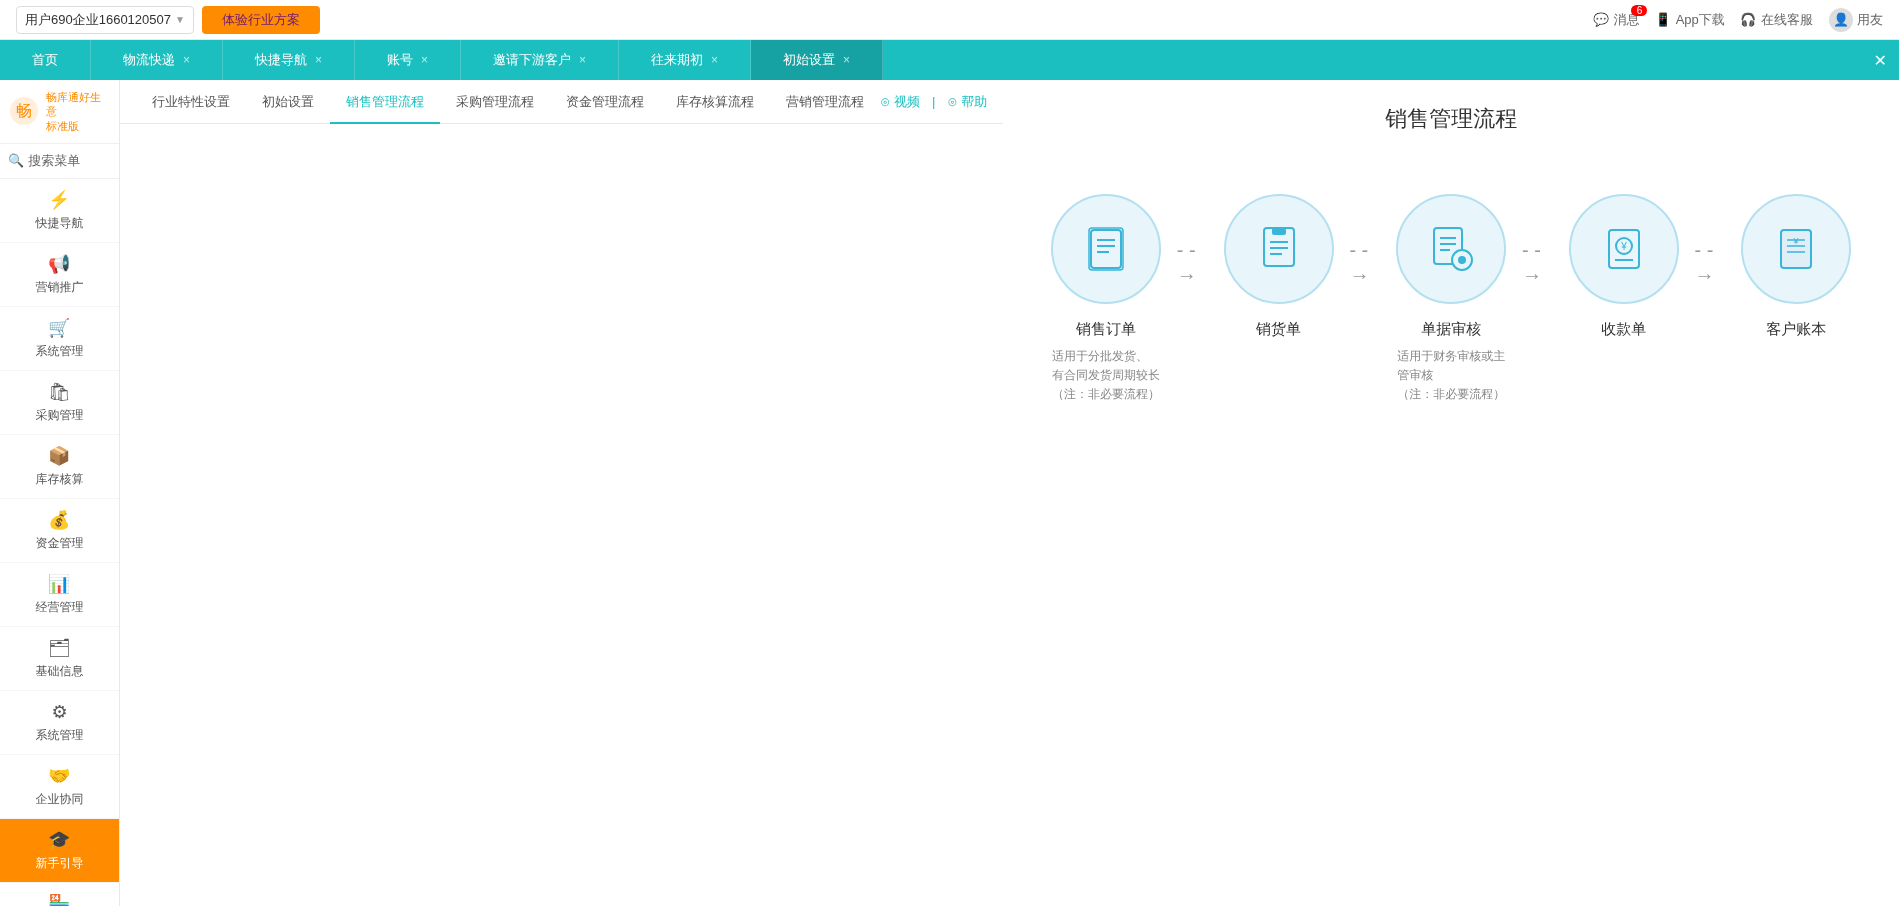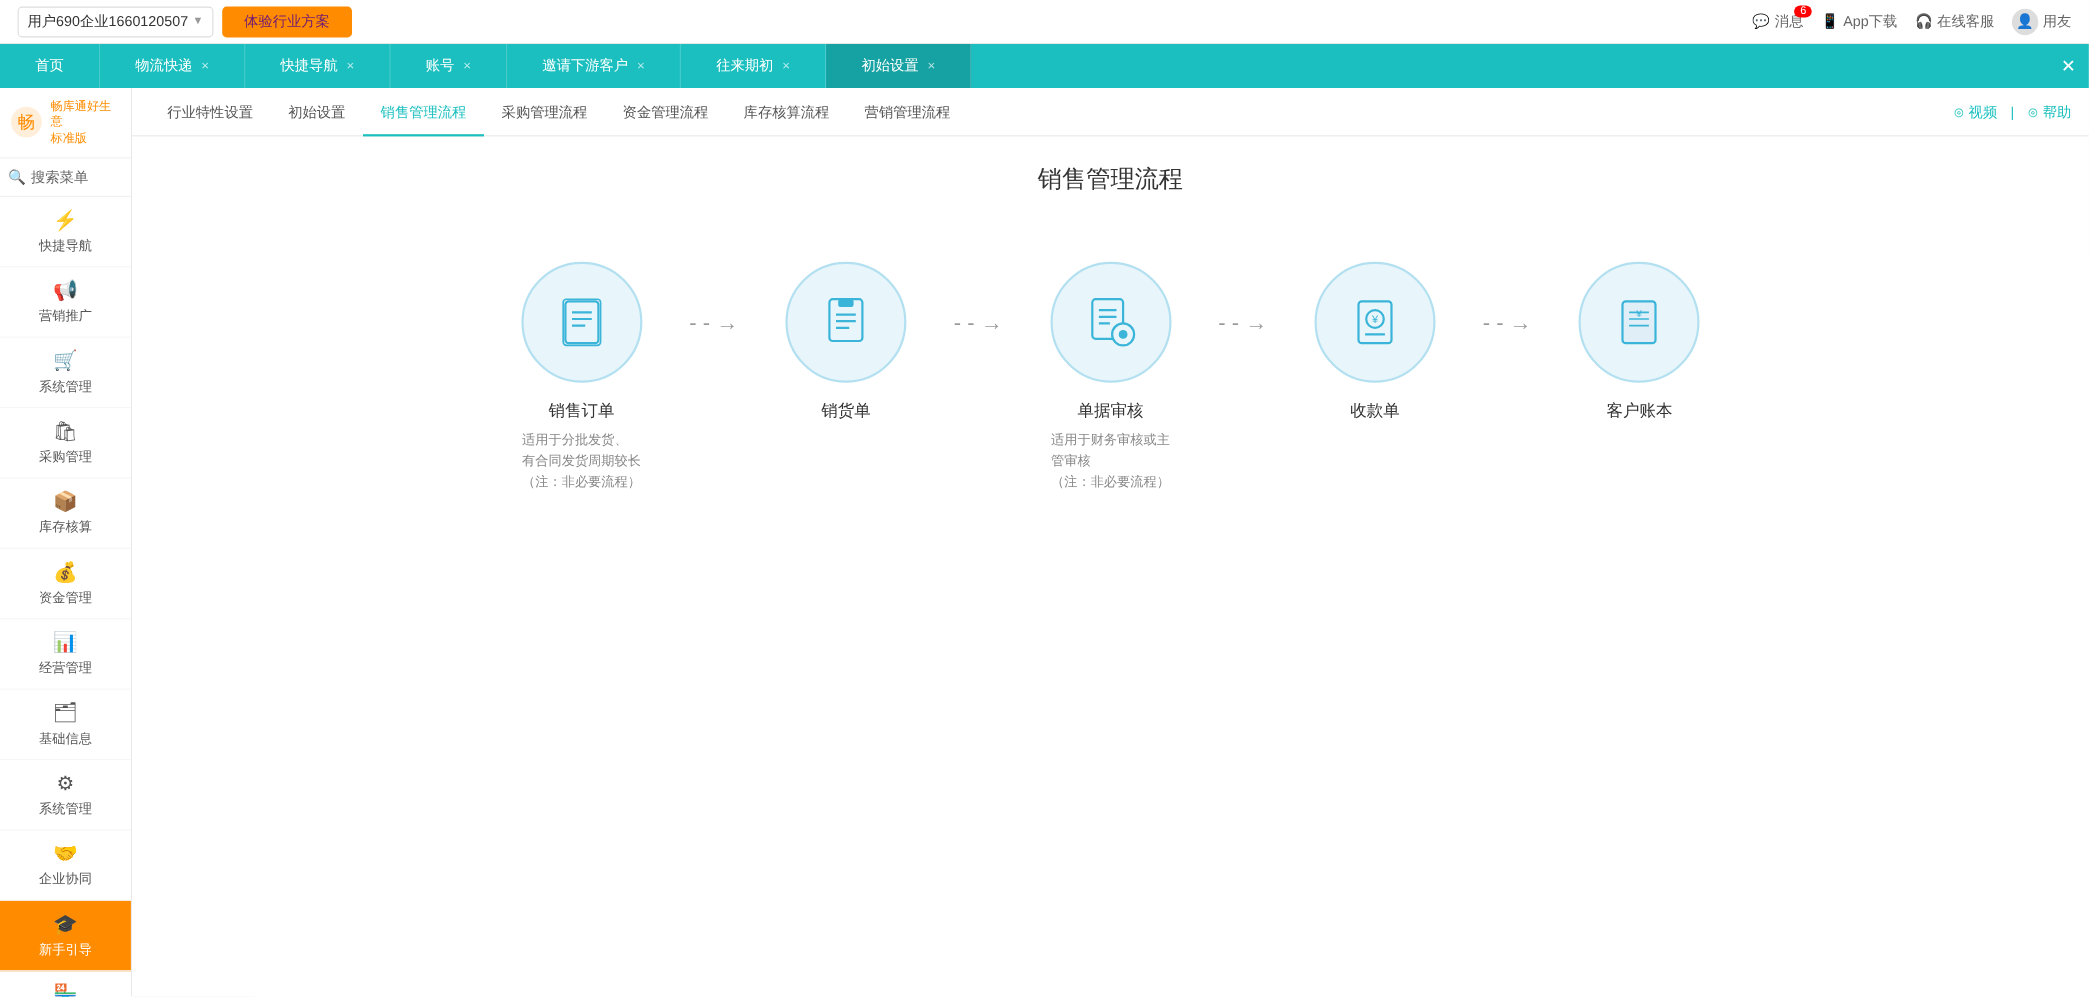--- a/index.html
+++ b/index.html
@@ -80,21 +80,21 @@
     }
     .sidebar-item {
       display: flex; flex-direction: column; align-items: center;
       padding: 10px 4px; cursor: pointer; border-bottom: 1px solid #f5f5f5;
       gap: 4px; color: #555; font-size: 12px;
     }
     .sidebar-item.active { background: #ff8c00; color: #fff; }
     .sidebar-item .icon { font-size: 18px; }
 
     
-    .content { flex: 1; display: flex; flex-direction: column; overflow: hidden; background: #fff; }
+    .content { flex: 1; display: flex; flex-direction: row; overflow: hidden; background: #fff; }
 
     
     .sub-tabs {
       display: flex; align-items: center;
       border-bottom: 1px solid #e8e8e8;
       padding: 0 16px;
       background: #fff;
       flex-shrink: 0;
       height: 44px;
     }

